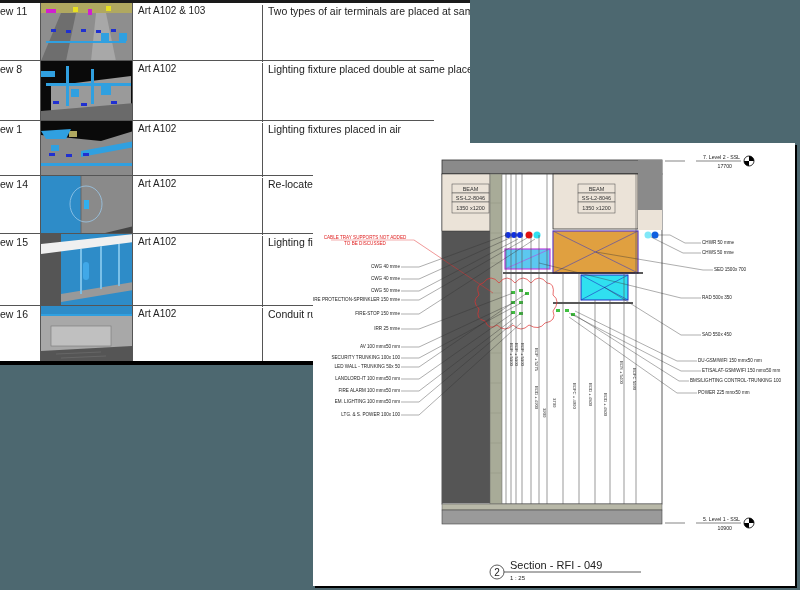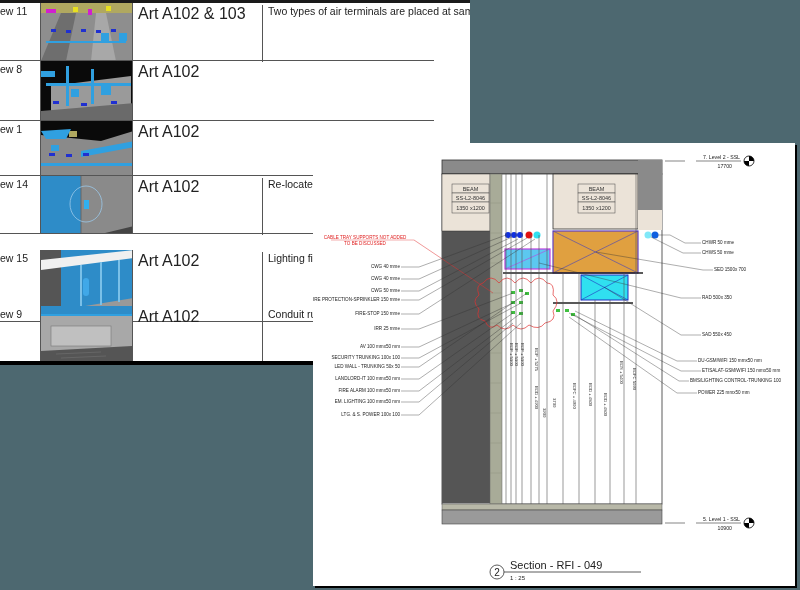--- a/index.html
+++ b/index.html
@@ -8,21 +8,21 @@
 
   
   .table-doc {
     position: absolute; left: 0; top: 0; width: 470px; height: 365px;
     background: #fff; border-bottom: 4px solid #000; overflow: hidden;
   }
   .table-doc .top-rule { position: absolute; left: 0; top: 0; width: 470px; height: 3px; background: #1a1a1a; }
   .clash-row { position: absolute; left: 0; width: 434px; border-bottom: 1px solid #555; }
   .clash-row .c-view { position: absolute; left: 0; top: 2px; width: 36px; font-size: 10.5px; color: #222; white-space: nowrap; overflow: hidden; }
   .clash-row .c-img  { position: absolute; left: 40px; top: 0; width: 93px; height: 100%; border-left: 1px solid #555; border-right: 1px solid #555; overflow: hidden; }
-  .clash-row .c-ref  { position: absolute; left: 138px; top: 2px; font-size: 16px; color: #222; white-space: nowrap; }
+  .clash-row .c-ref  { position: absolute; left: 138px; top: 2px; font-size: 10px; color: #222; white-space: nowrap; }
   .clash-row .c-desc { position: absolute; left: 262px; top: 2px; width: 208px; font-size: 10.5px; color: #222; white-space: nowrap; overflow: hidden; border-left: 1px solid #555; height: 100%; padding-left: 5px; }
   .clash-row .c-refcell { position: absolute; left: 133px; top: 0; width: 129px; height: 100%; }
 
   
   .drawing-doc {
     position: absolute; left: 313px; top: 143px; width: 482px; height: 443px;
     background: #fff; box-shadow: 2px 2px 0 #000;
   }
   .drawing-doc svg { position: absolute; left: 0; top: 0; }
   .tag { font-family: "Liberation Sans", sans-serif; font-size: 4.6px; fill: #222; }
@@ -87,20 +87,21 @@
           </g>
         <g fill="#2030d0">
             <rect x="12" y="40" width="6" height="3"></rect>
             <rect x="40" y="42" width="6" height="3"></rect>
             <rect x="70" y="40" width="6" height="3"></rect>
           </g>
       </svg>
     </div>
     <div class="c-refcell"></div>
     <span class="c-ref">Art A102</span>
+    <span class="c-desc">Lighting fixture placed double at same place</span>
   </div>
 
   <div class="clash-row" style="top:121px;height:55px;">
     <span class="c-view">ew 1</span>
     <div class="c-img">
       <svg width="93" height="55" viewBox="0 0 93 55">
         <rect width="93" height="55" fill="#8a8a8a"></rect>
         <polygon points="0,0 93,0 93,10 60,20 0,14" fill="#0a0a0a"></polygon>
         <rect x="28" y="10" width="8" height="6" fill="#b0a860"></rect>
         <g fill="#30a0e0">
@@ -111,40 +112,41 @@
           </g>
         <g fill="#2030d0">
             <rect x="8" y="32" width="6" height="3"></rect>
             <rect x="25" y="33" width="6" height="3"></rect>
             <rect x="42" y="32" width="6" height="3"></rect>
           </g>
       </svg>
     </div>
     <div class="c-refcell"></div>
     <span class="c-ref">Art A102</span>
+    <span class="c-desc">Lighting fixtures placed in air</span>
   </div>
 
   <div class="clash-row" style="top:176px;height:58px;text-decoration:underline;">
     <span class="c-view">ew 14</span>
     <div class="c-img">
       <svg width="93" height="58" viewBox="0 0 93 58">
         <rect width="93" height="58" fill="#2e8cc8"></rect>
         <rect x="40" y="0" width="53" height="58" fill="#8a8a8a"></rect>
         <line x1="40" y1="0" x2="40" y2="58" stroke="#666" stroke-width="1"></line>
         <ellipse cx="45" cy="28" rx="16" ry="18" fill="none" stroke="#9ac8e8" stroke-width="0.8"></ellipse>
         <rect x="43" y="24" width="5" height="9" fill="#30b0f0"></rect>
         <polygon points="60,58 93,50 93,58" fill="#444"></polygon>
       </svg>
     </div>
     <div class="c-refcell"></div>
     <span class="c-ref">Art A102</span>
     <span class="c-desc">Re-locate el</span>
   </div>
 
-  <div class="clash-row" style="top:250px;height:72px;">
+  <div class="clash-row" style="top:234px;height:72px;">
     <span class="c-view">ew 15</span>
     <div class="c-img">
       <svg width="93" height="72" viewBox="0 0 93 72">
         <rect width="93" height="72" fill="#2e8cc8"></rect>
         <polygon points="0,0 20,0 20,72 0,72" fill="#555"></polygon>
         <polygon points="0,10 93,0 93,8 0,20" fill="#f0f0f0"></polygon>
         <polygon points="20,60 93,48 93,56 20,68" fill="#999"></polygon>
         <g stroke="#7ac0e8" stroke-width="2">
             <line x1="40" y1="15" x2="40" y2="60"></line>
             <line x1="60" y1="12" x2="60" y2="55"></line>
@@ -152,21 +154,21 @@
           </g>
         <rect x="42" y="28" width="6" height="18" rx="3" fill="#40a8e8"></rect>
       </svg>
     </div>
     <div class="c-refcell"></div>
     <span class="c-ref">Art A102</span>
     <span class="c-desc">Lighting fixtu</span>
   </div>
 
   <div class="clash-row" style="top:306px;height:58px;border-bottom:none;">
-    <span class="c-view">ew 9</span>
+    <span class="c-view">ew 16</span>
     <div class="c-img">
       <svg width="93" height="58" viewBox="0 0 93 58">
         <rect width="93" height="58" fill="#a8a8a8"></rect>
         <rect x="0" y="0" width="93" height="8" fill="#2e8cc8"></rect>
         <rect x="0" y="8" width="93" height="2" fill="#30a0e0"></rect>
         <rect x="10" y="20" width="60" height="20" fill="#c0c0c0" stroke="#777" stroke-width="0.6"></rect>
         <polygon points="0,45 93,40 93,58 0,58" fill="#555"></polygon>
         <g stroke="#666" stroke-width="1">
             <line x1="15" y1="48" x2="60" y2="46"></line>
             <line x1="20" y1="52" x2="65" y2="50"></line>

